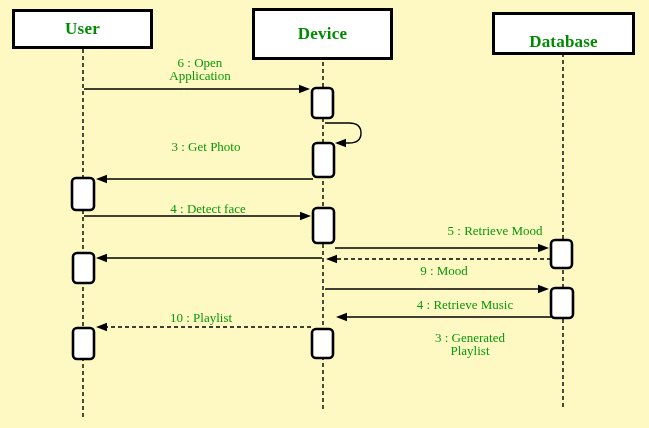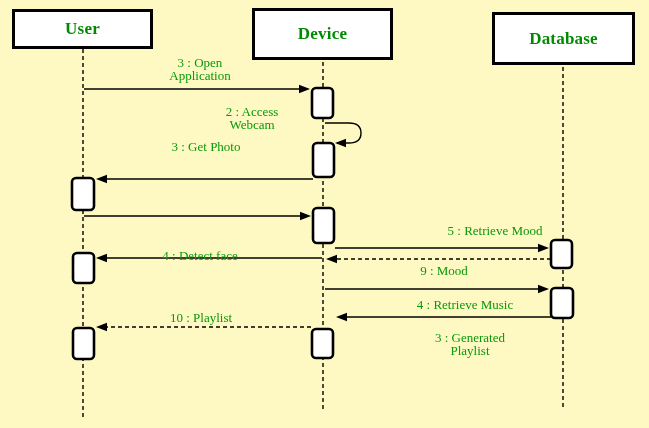--- a/index.html
+++ b/index.html
@@ -55,35 +55,31 @@
       <polygon points="336,317 347,312.7 347,321.3" fill="#000000"></polygon>
       <line x1="311" y1="327" x2="104" y2="327" stroke="#000000" stroke-width="1.4" stroke-dasharray="4 3"></line>
       <polygon points="96,327 107,322.7 107,331.3" fill="#000000"></polygon>
     </svg>
 <div class="actor-box" style="left: 12px; top: 9px; width: 141px; height: 40px;">
       <span>User</span>
     </div>
     <div class="actor-box" style="left: 252px; top: 8px; width: 141px; height: 52px;">
       <span>Device</span>
     </div>
-    <div class="actor-box" style="left: 492px; top: 12px; width: 143px; height: 53px;">
+    <div class="actor-box" style="left: 492px; top: 12px; width: 143px; height: 43px; align-items: flex-end;">
       <span>Database</span>
     </div>
     <div class="msg-label" style="left: 200px; top: 56px;">
-      <div>3 : Open</div>
+      <div>6 : Open</div>
       <div>Application</div>
-    </div>
-    <div class="msg-label" style="left: 252px; top: 105px;">
-      <div>2 : Access</div>
-      <div>Webcam</div>
     </div>
     <div class="msg-label" style="left: 206px; top: 140px;">
       <div>3 : Get Photo</div>
     </div>
-    <div class="msg-label" style="left: 200px; top: 202px; margin-top: 47px;">
+    <div class="msg-label" style="left: 208px; top: 202px;">
       <div>4 : Detect face</div>
     </div>
     <div class="msg-label" style="left: 458px; top: 224px; margin-left: 37px;">
       <div>5 : Retrieve Mood</div>
     </div>
     <div class="msg-label" style="left: 444px; top: 264px;">
       <div>9 : Mood</div>
     </div>
     <div class="msg-label" style="left: 465px; top: 298px;">
       <div>4 : Retrieve Music</div>

